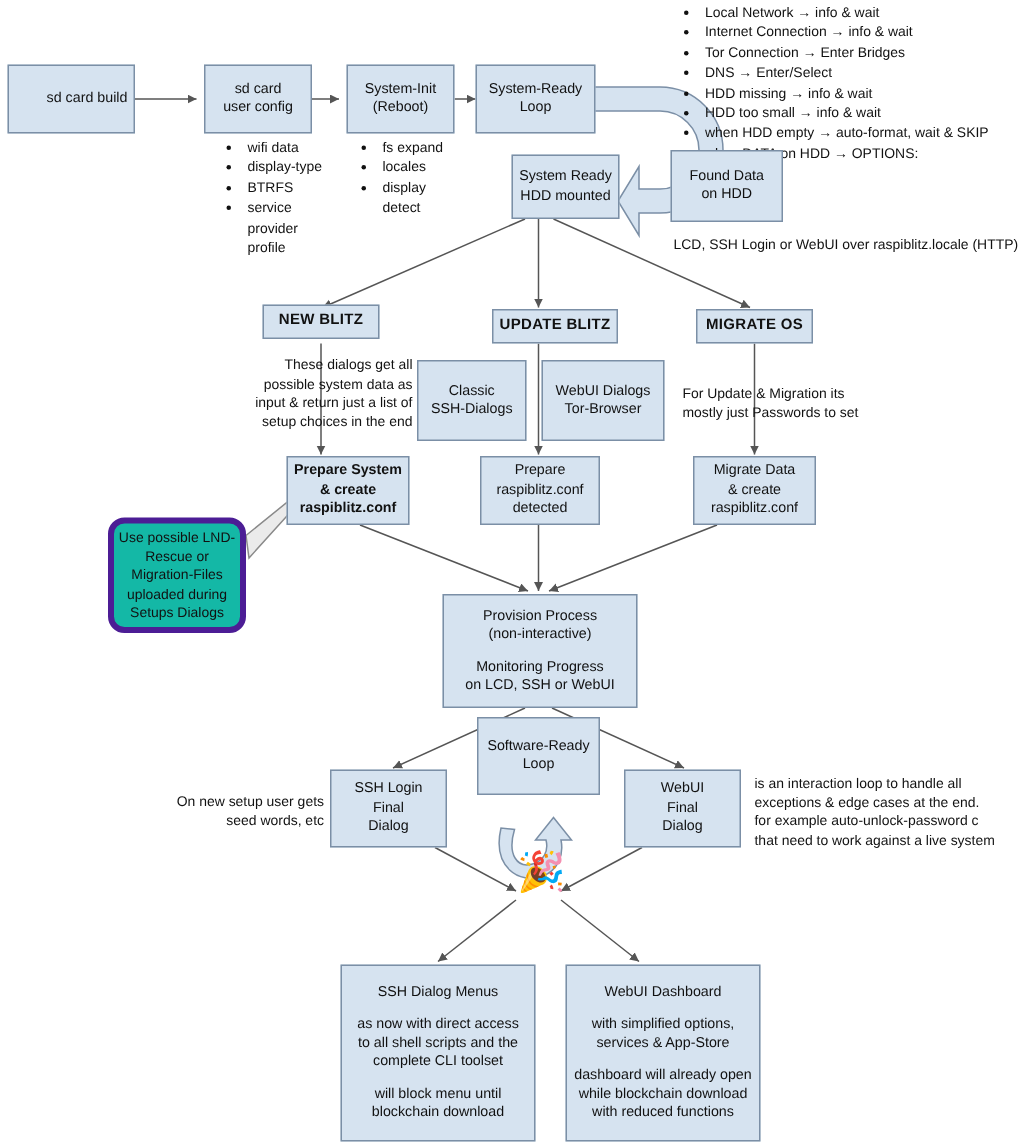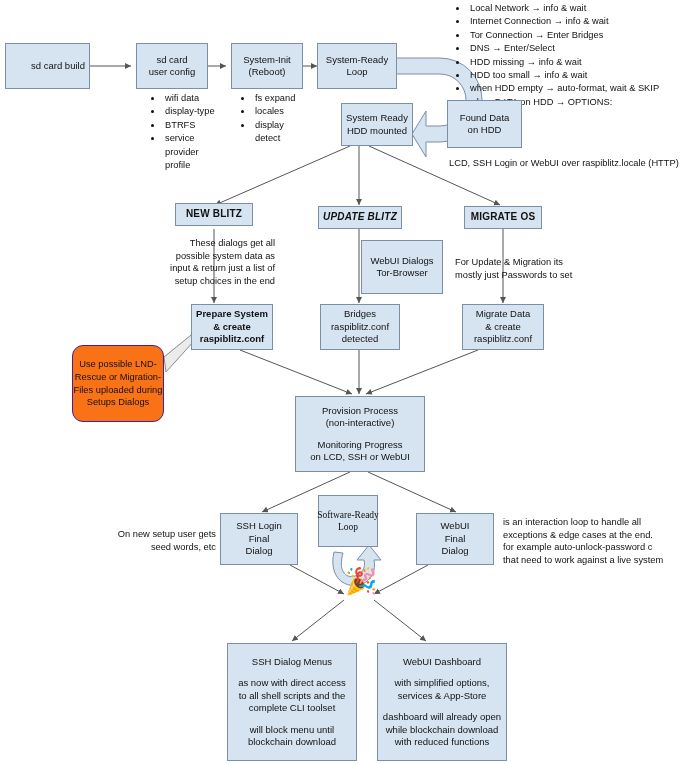--- a/index.html
+++ b/index.html
@@ -64,22 +64,22 @@
   .bullets ul {
     margin: 0;
     padding-left: 13px;
     list-style: disc;
   }
   .bullets li { padding-left: 2px; white-space: nowrap; }
 
   .callout {
     position: absolute;
     box-sizing: border-box;
-    background: #f97316;
-    border: 1px solid #4c1d95;
+    background: #14b8a6;
+    border: 4px solid #4c1d95;
     border-radius: 11px;
     font-size: 9.3px;
     line-height: 12.6px;
     text-align: center;
     display: flex;
     align-items: center;
     justify-content: center;
     color: #111111;
   }
   .emoji {
@@ -218,49 +218,53 @@
     <span class="ln">Found Data</span>
     <span class="ln">on HDD</span>
   </div>
 
 
   <div class="note left" style="left:449px;top:157px;width:240px;">LCD, SSH Login or WebUI over raspiblitz.locale (HTTP)</div>
 
   <div class="node bold" style="left:175px;top:203px;width:78px;height:23px;">
     <span class="ln">NEW BLITZ</span>
   </div>
-  <div class="node bold" style="left:318px;top:206px;width:84px;height:23px;font-style:italic;">
+  <div class="node bold" style="left:328px;top:206px;width:84px;height:23px;">
     <span class="ln">UPDATE BLITZ</span>
   </div>
   <div class="node bold" style="left:464px;top:206px;width:78px;height:23px;">
     <span class="ln">MIGRATE OS</span>
   </div>
 
   <div class="note right" style="left:160px;top:237px;width:115px;">These dialogs get all
 possible system data as
 input &amp; return just a list of
 setup choices in the end</div>
 
+  <div class="node" style="left:278px;top:240px;width:73px;height:54px;">
+    <span class="ln">Classic</span>
+    <span class="ln">SSH-Dialogs</span>
+  </div>
 
   <div class="node" style="left:361px;top:240px;width:82px;height:54px;">
     <span class="ln">WebUI Dialogs</span>
     <span class="ln">Tor-Browser</span>
   </div>
 
   <div class="note left" style="left:455px;top:256px;width:180px;">For Update &amp; Migration its
 mostly just Passwords to set</div>
 
   <div class="node" style="left:191px;top:304px;width:82px;height:46px;font-weight:bold;">
     <span class="ln">Prepare System</span>
     <span class="ln">&amp; create</span>
     <span class="ln">raspiblitz.conf</span>
   </div>
 
   <div class="node" style="left:320px;top:304px;width:80px;height:46px;">
-    <span class="ln">Bridges</span>
+    <span class="ln">Prepare</span>
     <span class="ln">raspiblitz.conf</span>
     <span class="ln">detected</span>
   </div>
 
   <div class="node" style="left:462px;top:304px;width:82px;height:46px;">
     <span class="ln">Migrate Data</span>
     <span class="ln">&amp; create</span>
     <span class="ln">raspiblitz.conf</span>
   </div>
 
@@ -280,21 +284,21 @@
 
   <div class="note right" style="left:98px;top:528px;width:118px;">On new setup user gets
 seed words, etc</div>
 
   <div class="node" style="left:220px;top:513px;width:78px;height:52px;">
     <span class="ln">SSH Login</span>
     <span class="ln">Final</span>
     <span class="ln">Dialog</span>
   </div>
 
-  <div class="node" style="left:318px;top:495px;width:60px;height:52px;font-family:Liberation Serif, serif;">
+  <div class="node" style="left:318px;top:478px;width:82px;height:52px;">
     <span class="ln">Software-Ready</span>
     <span class="ln">Loop</span>
   </div>
 
   <div class="node" style="left:416px;top:513px;width:78px;height:52px;">
     <span class="ln">WebUI</span>
     <span class="ln">Final</span>
     <span class="ln">Dialog</span>
   </div>
 

